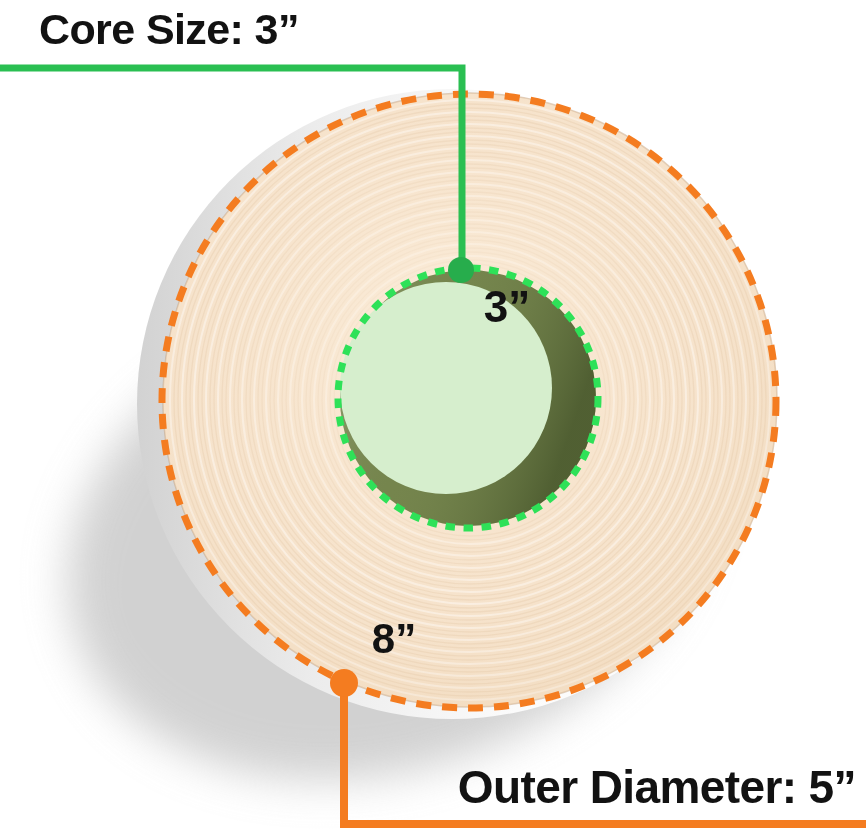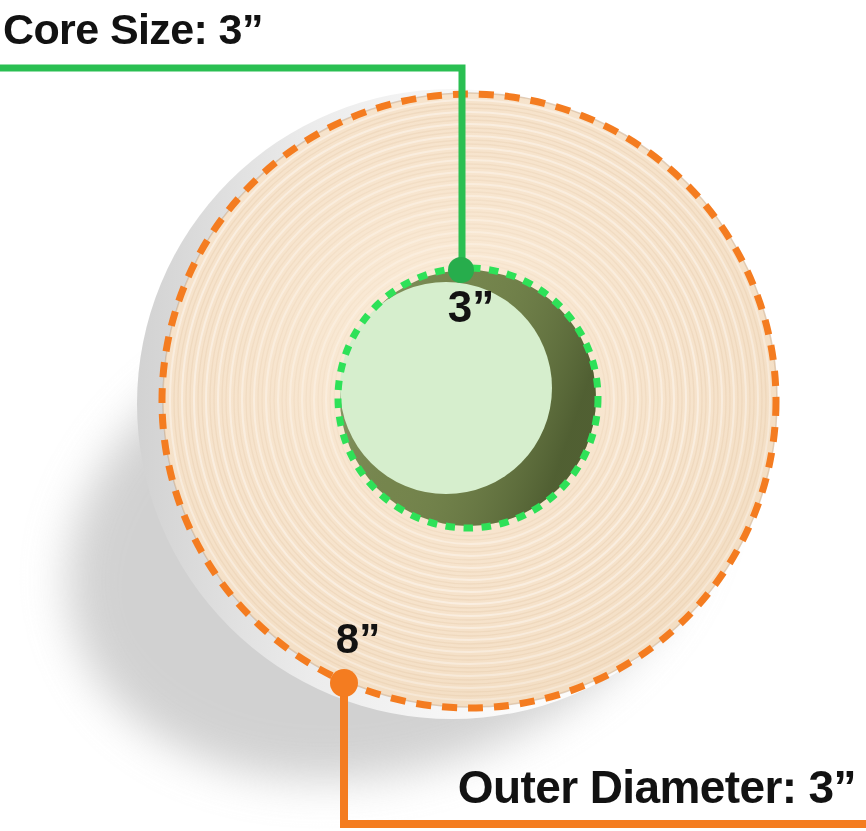--- a/index.html
+++ b/index.html
@@ -1,19 +1,19 @@
 <!DOCTYPE html>
 <html><head>
 <meta charset="utf-8">
 <style>
   html,body{margin:0;padding:0;background:#ffffff;}
   body{width:866px;height:831px;overflow:hidden;font-family:"Liberation Sans",sans-serif;}
   .stage{position:relative;width:866px;height:831px;}
   .stage svg{position:absolute;left:0;top:0;}
-  .lbl{position:absolute;color:#121212;font-weight:700;line-height:1.08;white-space:nowrap;}
+  .lbl{position:absolute;color:#121212;font-weight:700;line-height:1.08;white-space:nowrap;margin-left:36px;}
   .lbl-core-size{left:3px;top:6px;font-size:43px;letter-spacing:-0.6px;}
   .lbl-core-value{left:471px;top:283px;transform:translateX(-50%);font-size:44px;}
   .lbl-outer-value{left:358px;top:616px;transform:translateX(-50%);font-size:42px;}
   .lbl-outer-diameter{right:10px;top:763px;font-size:46px;letter-spacing:-0.6px;}
 </style>
 </head>
 <body>
 
 <div class="stage">
 
@@ -103,14 +103,14 @@
     <polyline points="0,68 462,68 462,270" fill="none" stroke-width="7" stroke-linejoin="miter" stroke="#2abf52"></polyline>
     <circle cx="461" cy="270" r="13" fill="#27ad4c"></circle>
 
     <polyline points="344,683 344,824 866,824" fill="none" stroke-width="8" stroke-linejoin="miter" stroke="#f47c20"></polyline>
     <circle cx="344" cy="683" r="14" fill="#f47c20"></circle>
   </svg>
 
   <div class="lbl lbl-core-size">Core Size: 3”</div>
   <div class="lbl lbl-core-value">3”</div>
   <div class="lbl lbl-outer-value">8”</div>
-  <div class="lbl lbl-outer-diameter">Outer Diameter: 3”</div>
+  <div class="lbl lbl-outer-diameter">Outer Diameter: 5”</div>
 </div>
 
 </body></html>

